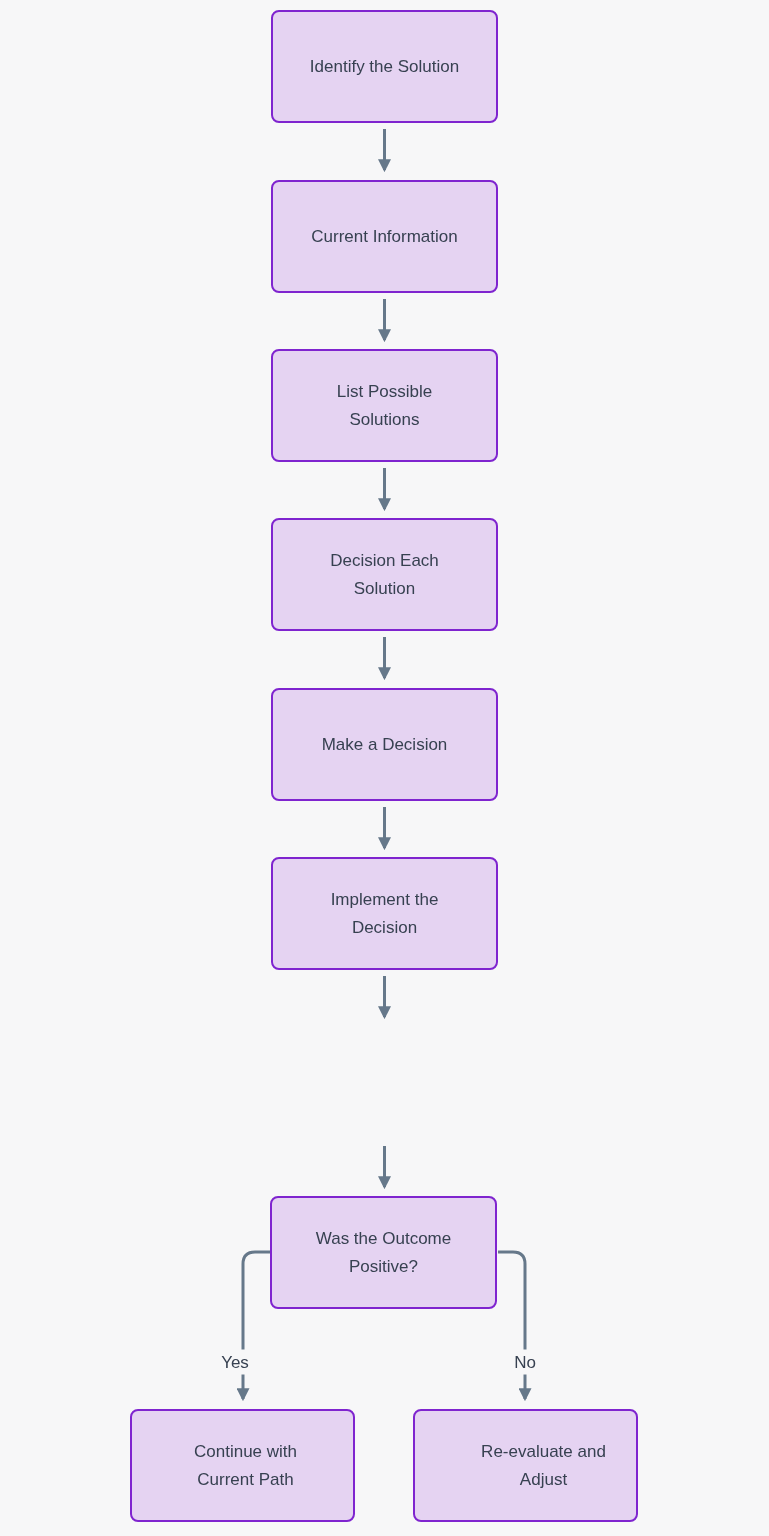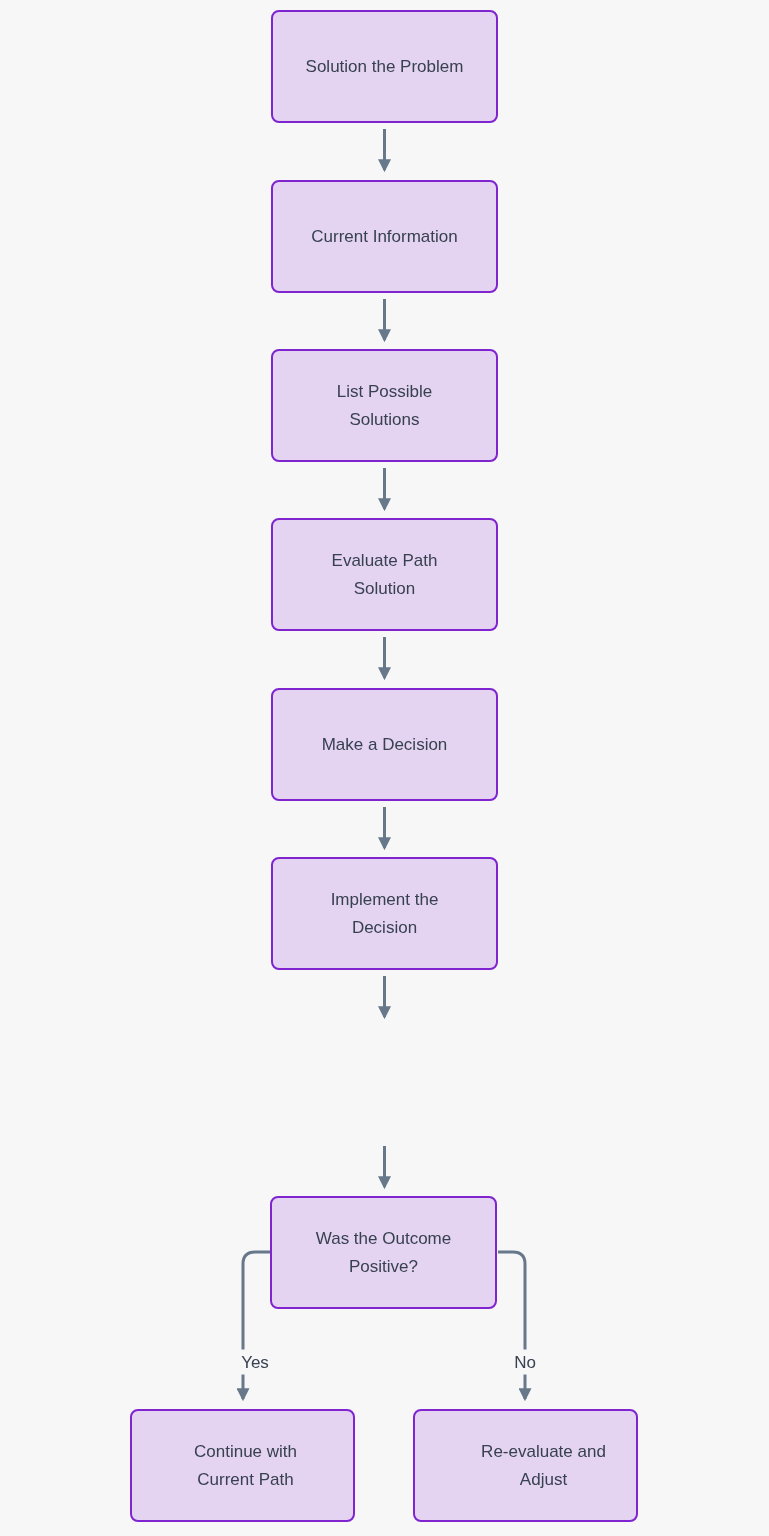--- a/index.html
+++ b/index.html
@@ -52,21 +52,21 @@
   .n10 { left: 413px; top: 1409px; width: 225px; padding-left: 46px; }
   .edge-label {
     position: absolute;
     transform: translate(-50%, -50%);
     background: var(--background, #f7f7f8);
     padding: 2px 8px;
     font-size: 17px;
     line-height: 21px;
     color: var(--text, #374151);
   }
-  .lbl-yes { left: 255px; top: 1362px; }
+  .lbl-yes { left: 235px; top: 1362px; }
   .lbl-no  { left: 525px; top: 1362px; }
 </style>
 </head>
 <body>
 
 <div class="canvas">
 
   <svg class="edges-layer" width="769" height="1536" viewBox="0 0 769 1536">
     <defs>
       <marker id="arrowhead" markerUnits="userSpaceOnUse" markerWidth="13" markerHeight="13" viewBox="0 0 12 12" refX="10" refY="6" orient="auto">
@@ -77,25 +77,25 @@
     <path class="edge" d="M384.5 299 V 340" marker-end="url(#arrowhead)"></path>
     <path class="edge" d="M384.5 468 V 509" marker-end="url(#arrowhead)"></path>
     <path class="edge" d="M384.5 637 V 678" marker-end="url(#arrowhead)"></path>
     <path class="edge" d="M384.5 807 V 848" marker-end="url(#arrowhead)"></path>
     <path class="edge" d="M384.5 976 V 1017" marker-end="url(#arrowhead)"></path>
     <path class="edge" d="M384.5 1146 V 1187" marker-end="url(#arrowhead)"></path>
     <path class="edge" d="M270 1252 H 255 Q 243 1252 243 1264 V 1399" marker-end="url(#arrowhead)"></path>
     <path class="edge" d="M498 1252 H 513 Q 525 1252 525 1264 V 1399" marker-end="url(#arrowhead)"></path>
   </svg>
 
-  <div class="node n1">Solution the Problem</div>
+  <div class="node n1">Identify the Solution</div>
   <div class="node n2">Current Information</div>
   <div class="node n3">List Possible
 Solutions</div>
-  <div class="node n4">Evaluate Path
+  <div class="node n4">Decision Each
 Solution</div>
   <div class="node n5">Make a Decision</div>
   <div class="node n6">Implement the
 Decision</div>
   <div class="node n8">Was the Outcome
 Positive?</div>
   <div class="node n9">Continue with
 Current Path</div>
   <div class="node n10">Re-evaluate and
 Adjust</div>

